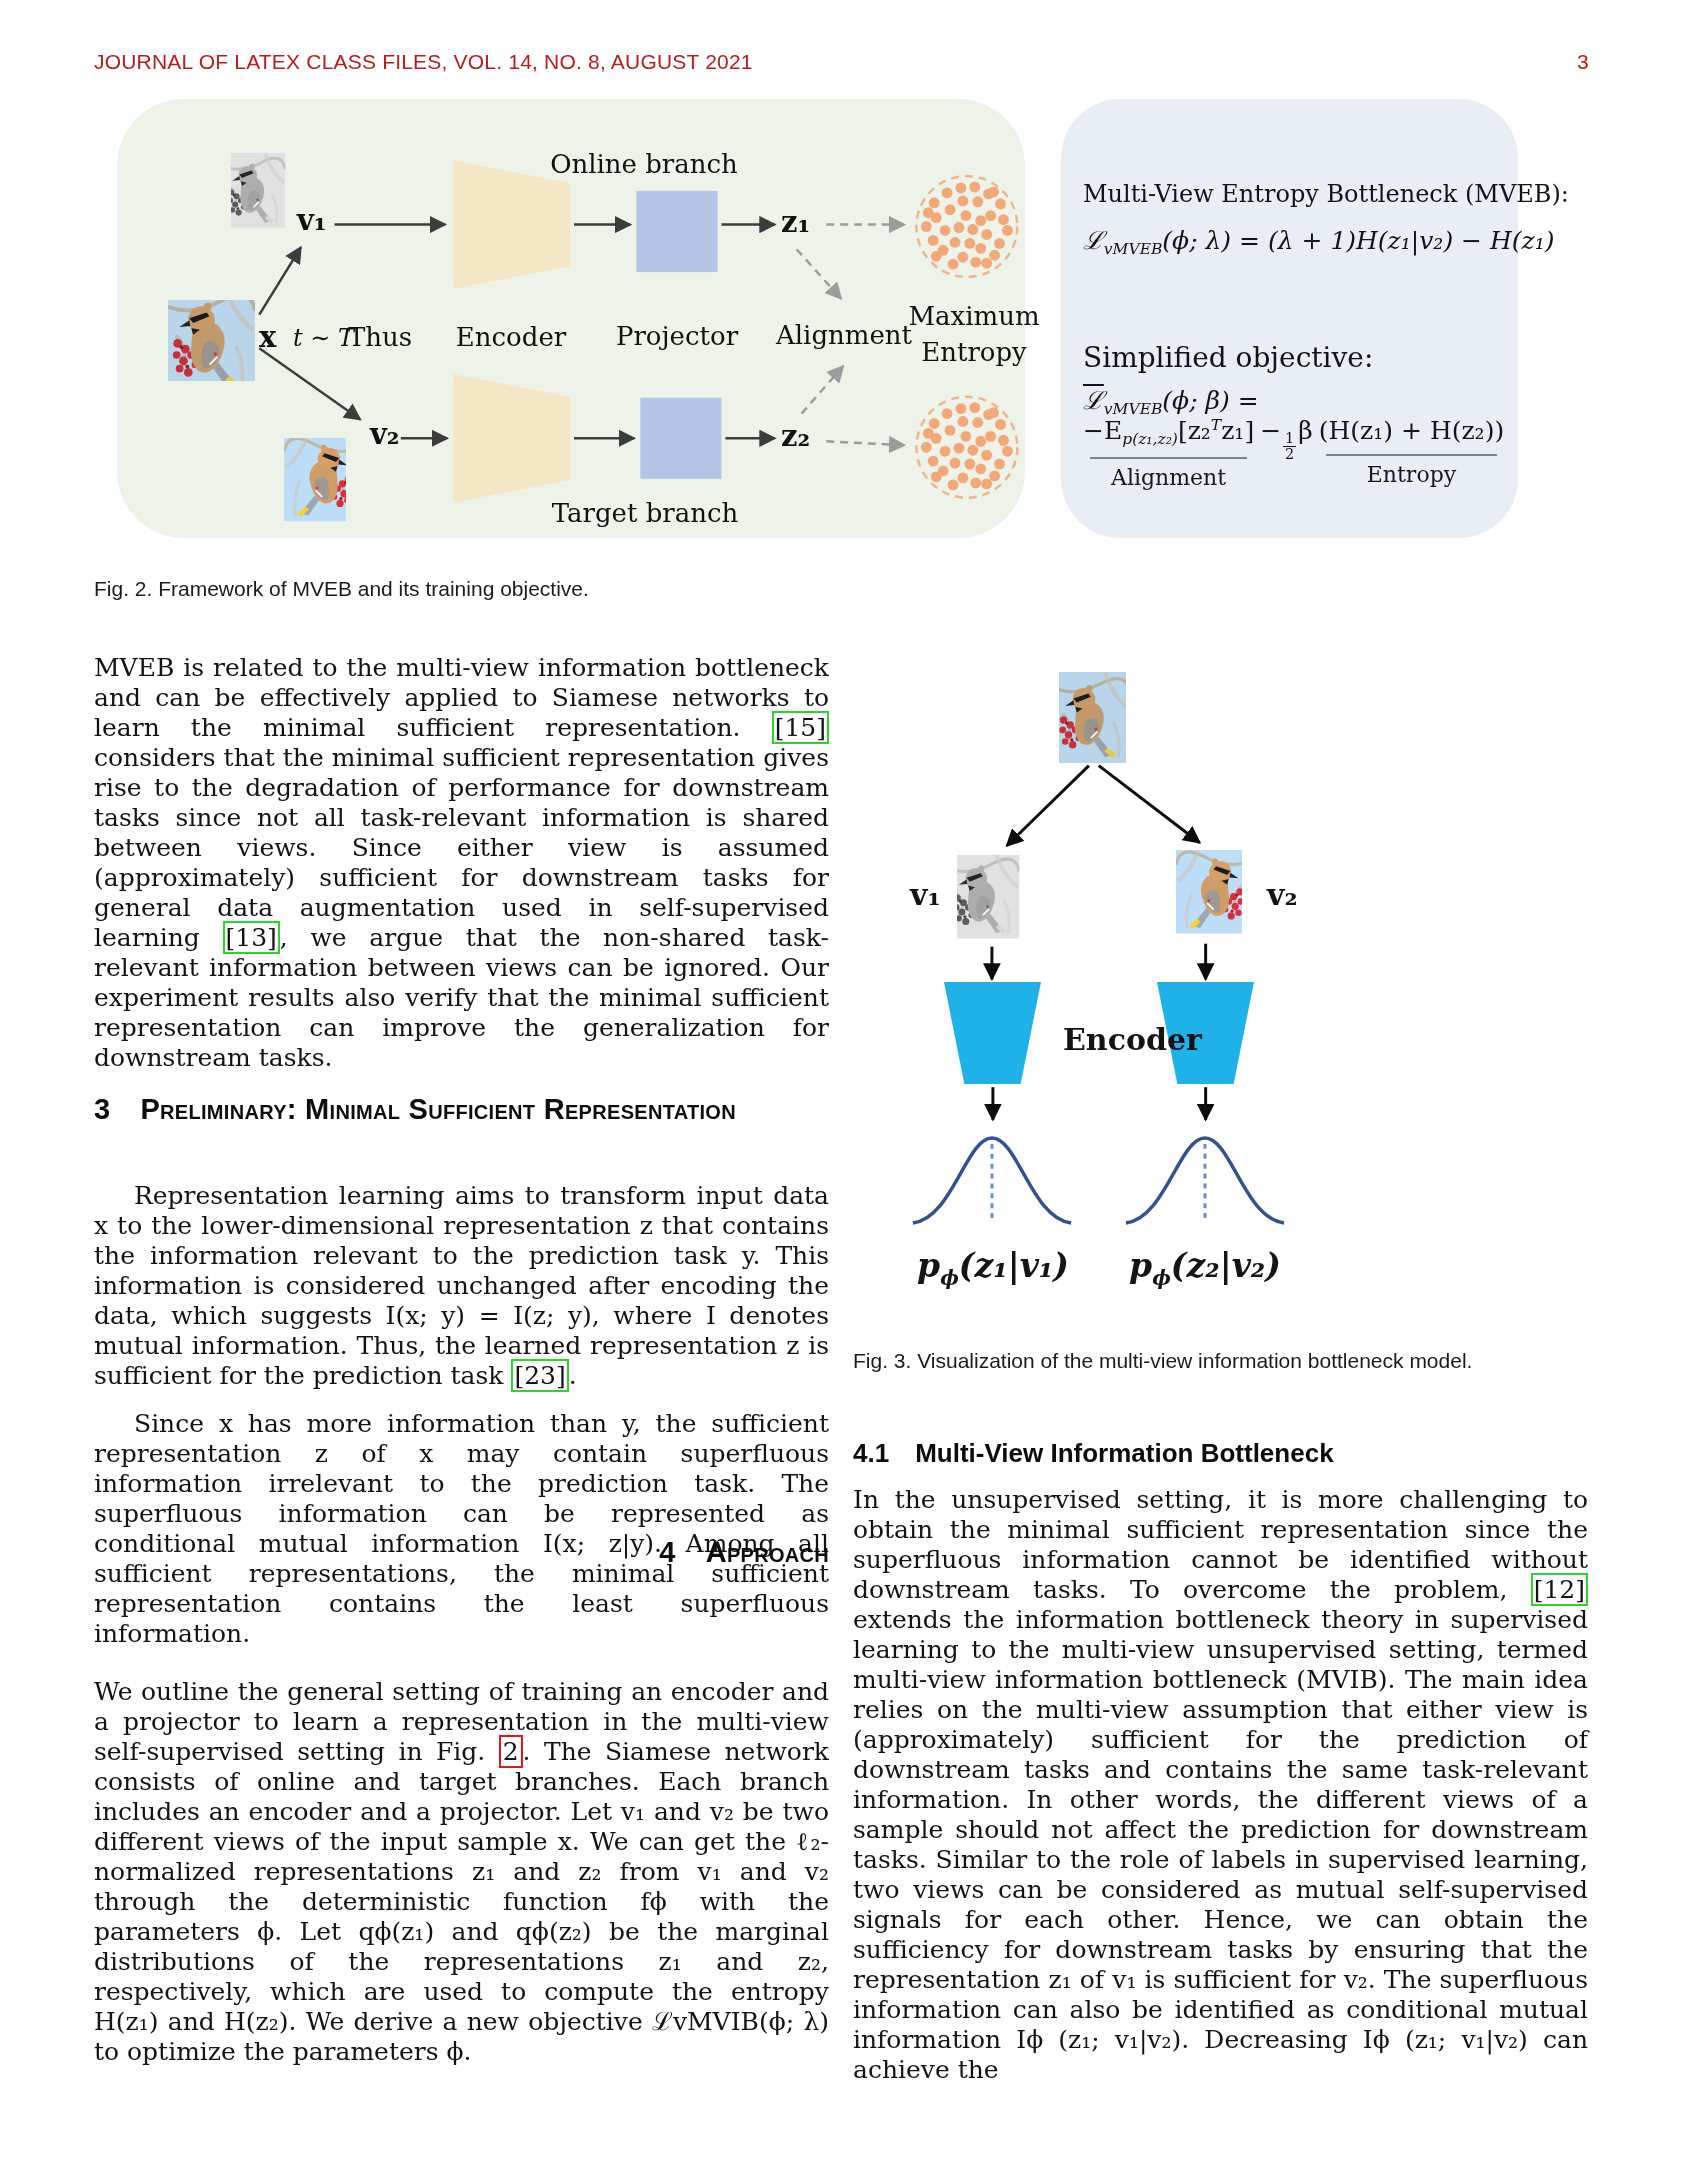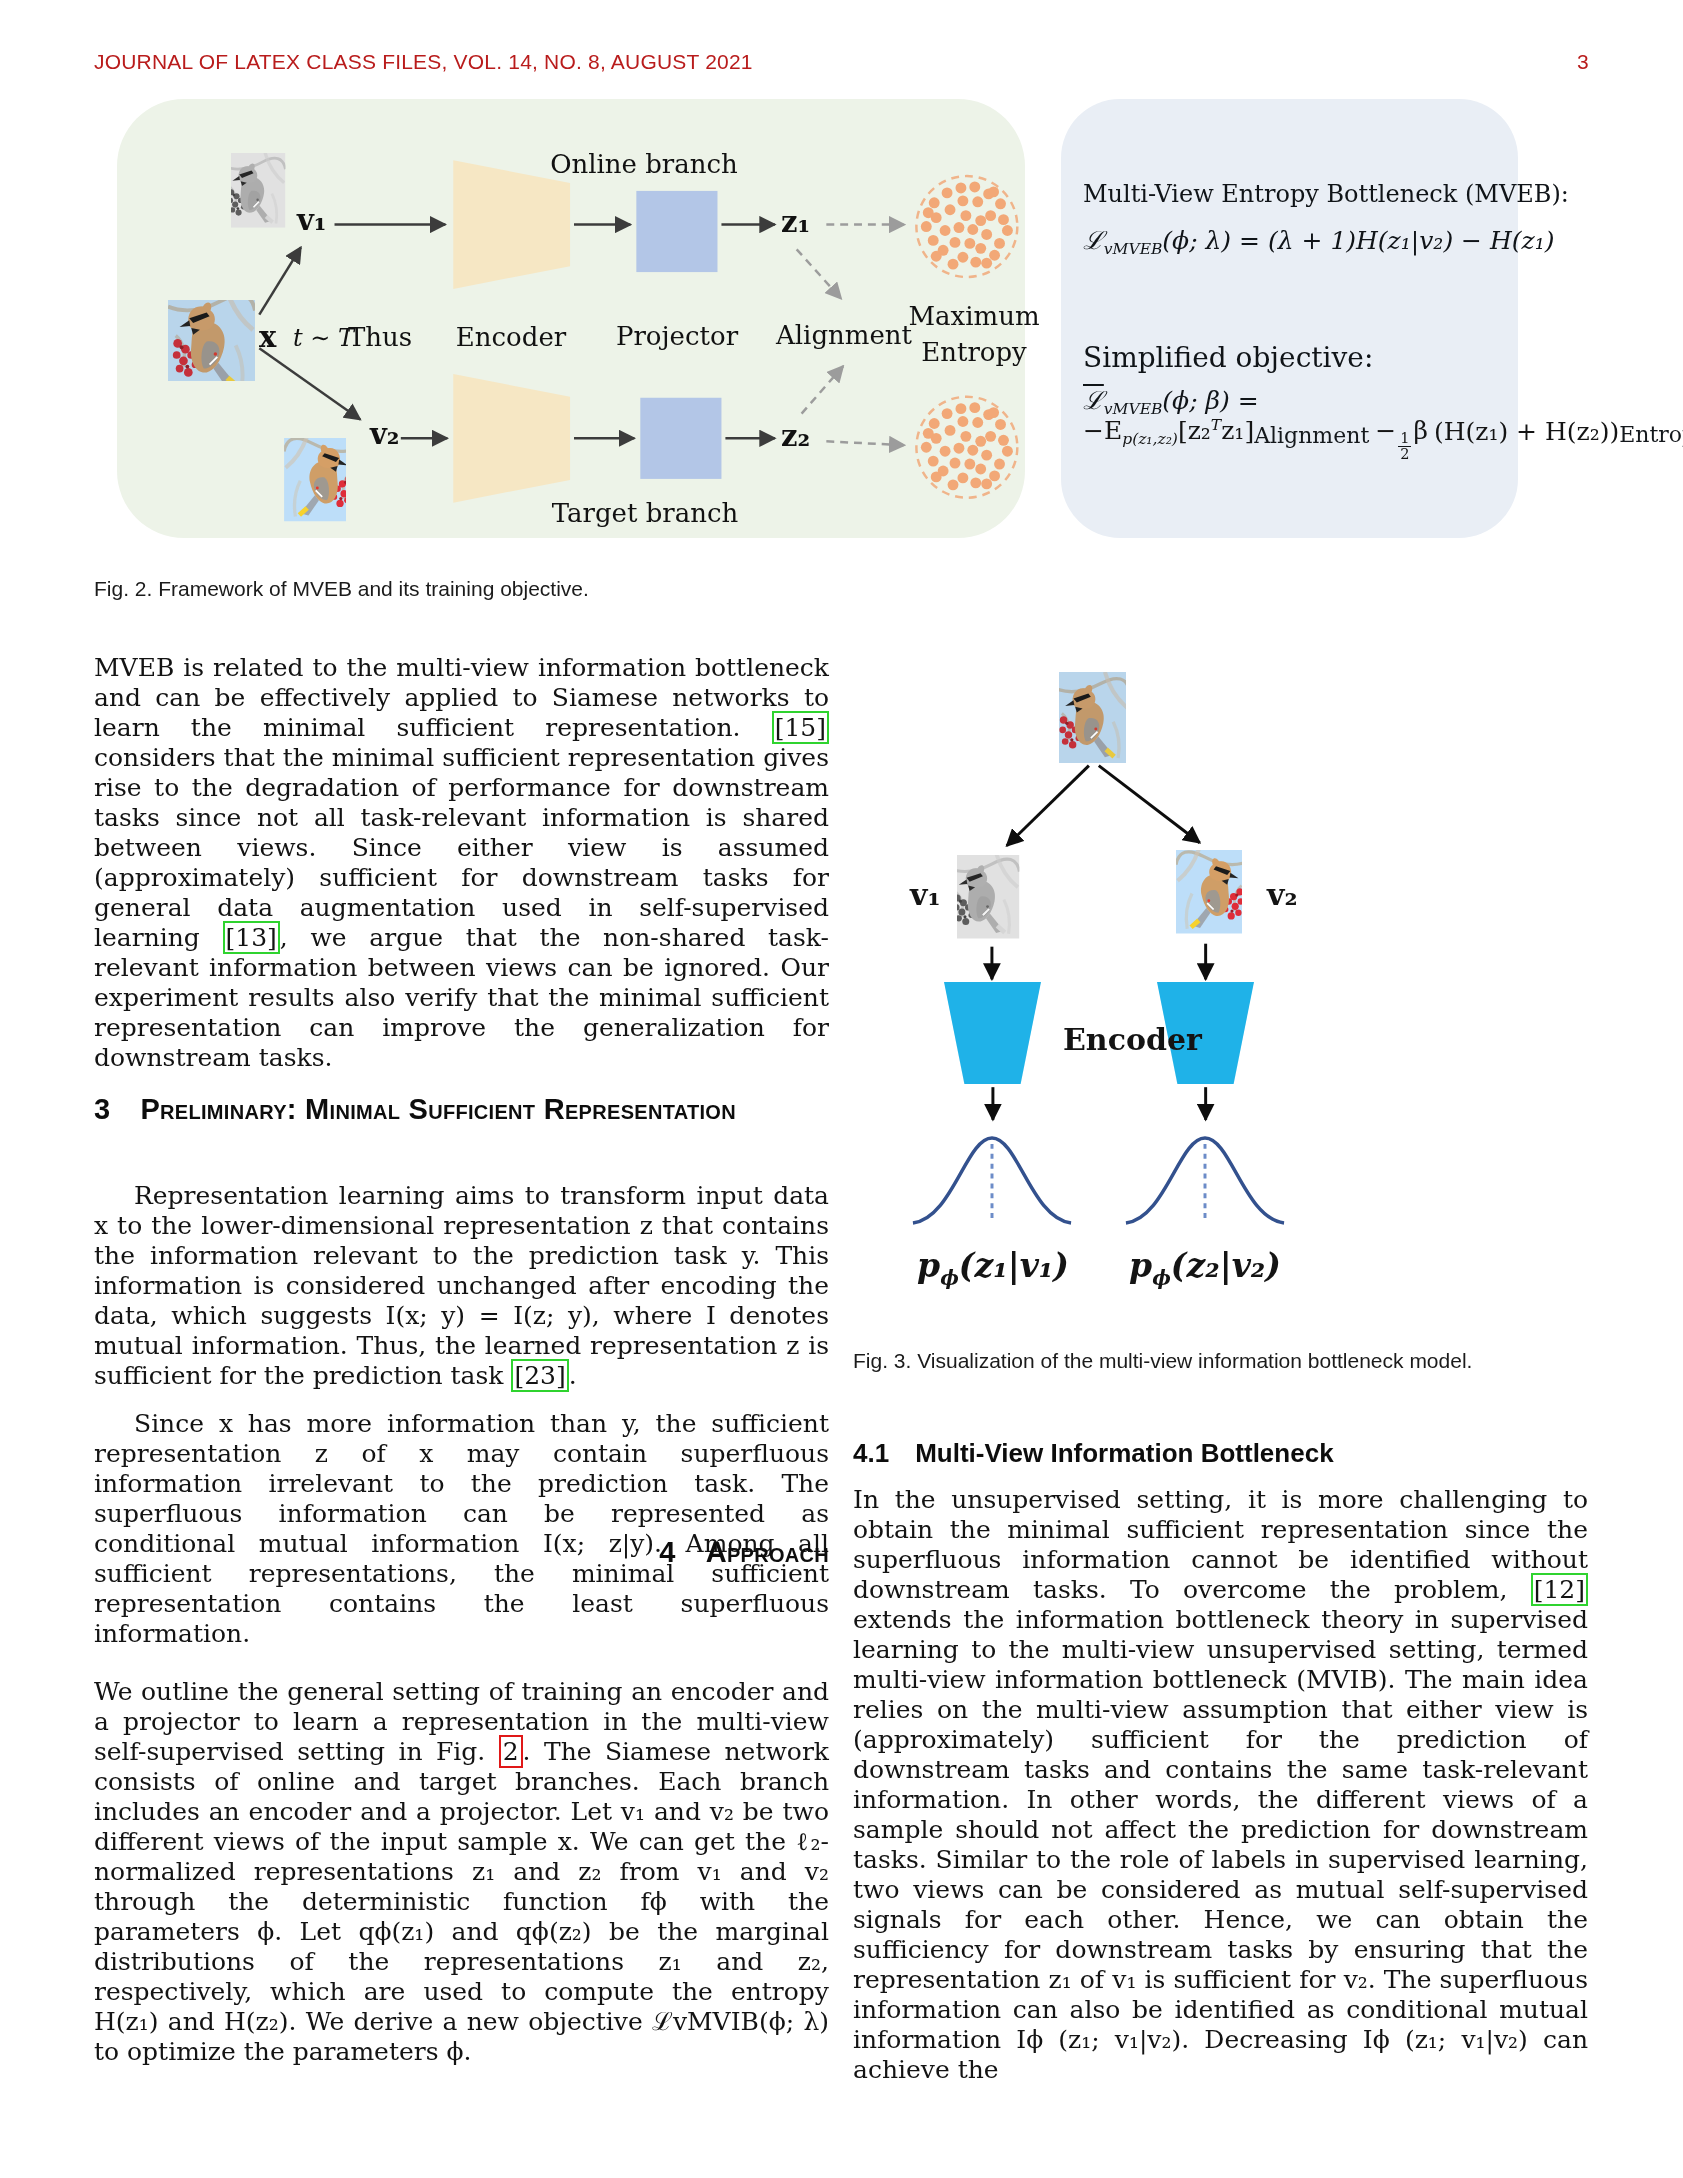--- a/index.html
+++ b/index.html
@@ -32,21 +32,21 @@
   
   .eq-title { position:absolute; left:1083px; top:180px; font-size:24px; color:#101418; }
   .eq-line  { position:absolute; left:1083px; font-size:25px; color:#101418; white-space:nowrap; }
   .eq-line .mi { font-style:italic; }
   .eq-line sub, .msub { font-size:0.62em; font-style:italic; vertical-align:-0.35em; }
   .msup { font-size:0.62em; font-style:italic; vertical-align:0.55em; }
   .overbar { text-decoration:overline; }
   .frac { display:inline-flex; flex-direction:column; align-items:center; font-size:0.58em; line-height:1.05; vertical-align:-0.25em; margin:0 2px; }
   .frac .fn { border-bottom:1.5px solid #101418; padding:0 2px; }
   .eq2-row { position:absolute; left:1083px; top:416px; display:flex; align-items:flex-start; font-size:25px; white-space:nowrap; }
-  .ugroup { display:inline-flex; align-items:center; }
+  .ugroup { display:inline-flex; flex-direction:column; align-items:center; }
   .uline { width:92%; border-top:2.5px solid #7d858a; margin-top:9px; }
   .ulabel { font-size:22px; margin-top:6px; color:#14181c; }
   .umid { padding:0 6px; }
 
   
   .caption { position:absolute; font-family:"Liberation Sans", sans-serif; font-size:21px; color:#1b1b1b; }
 
   
   .col { position:absolute; width:735px; font-size:25px; line-height:30px; text-align:justify; color:#131313; }
   .indent { text-indent:40px; }

